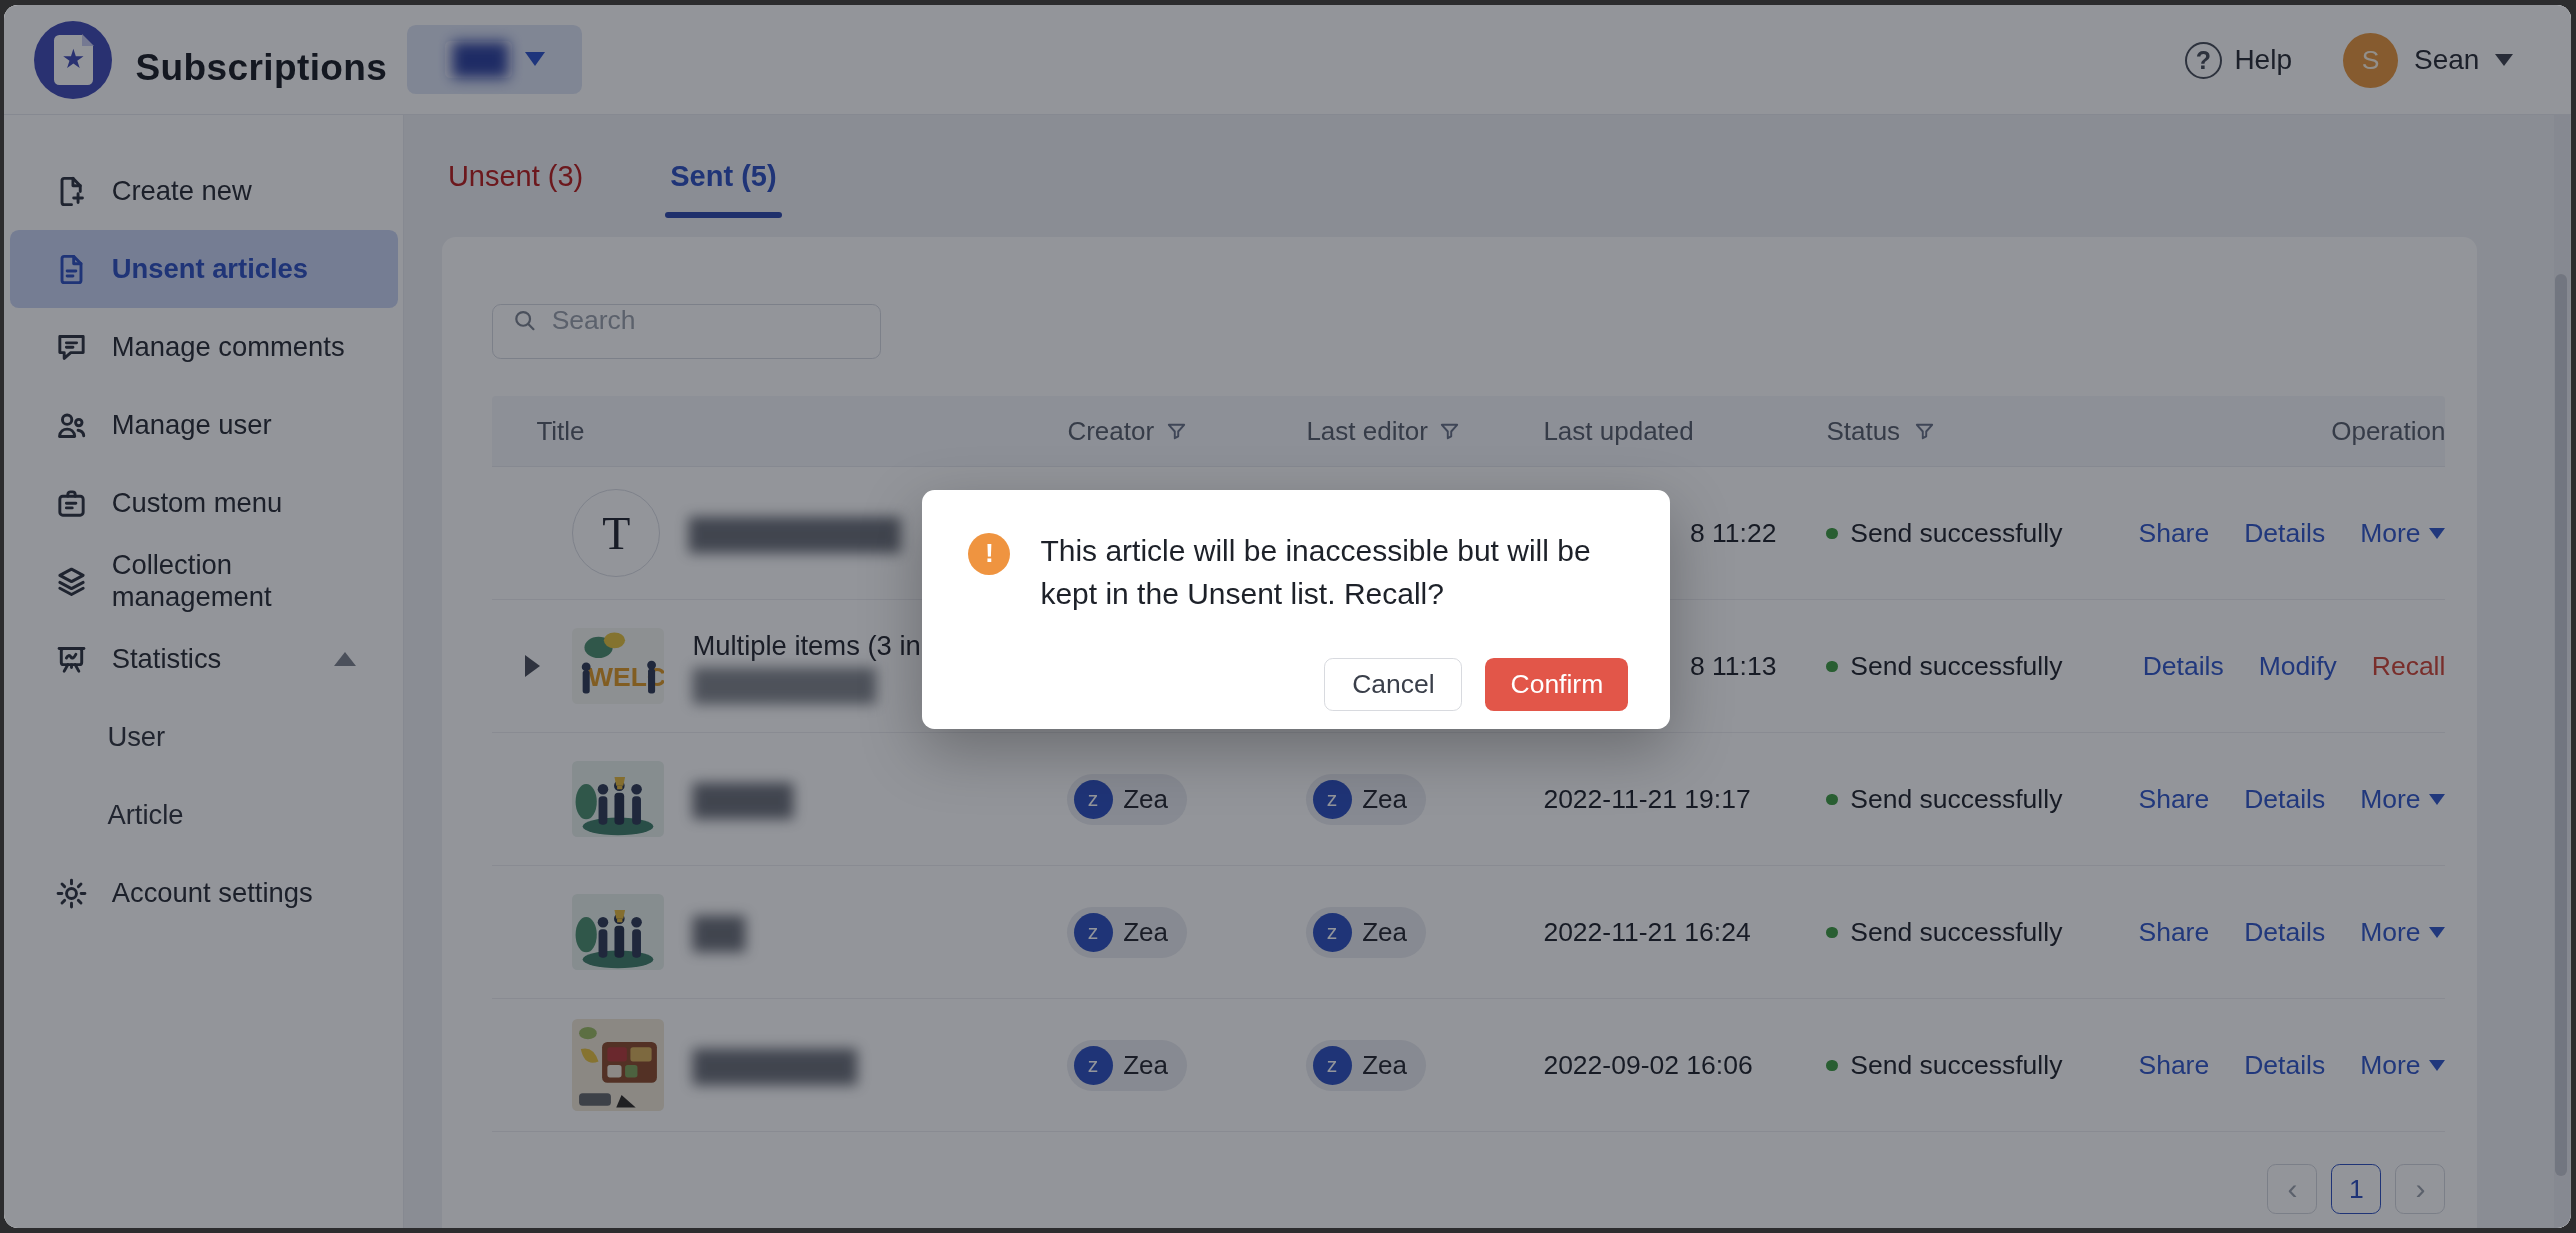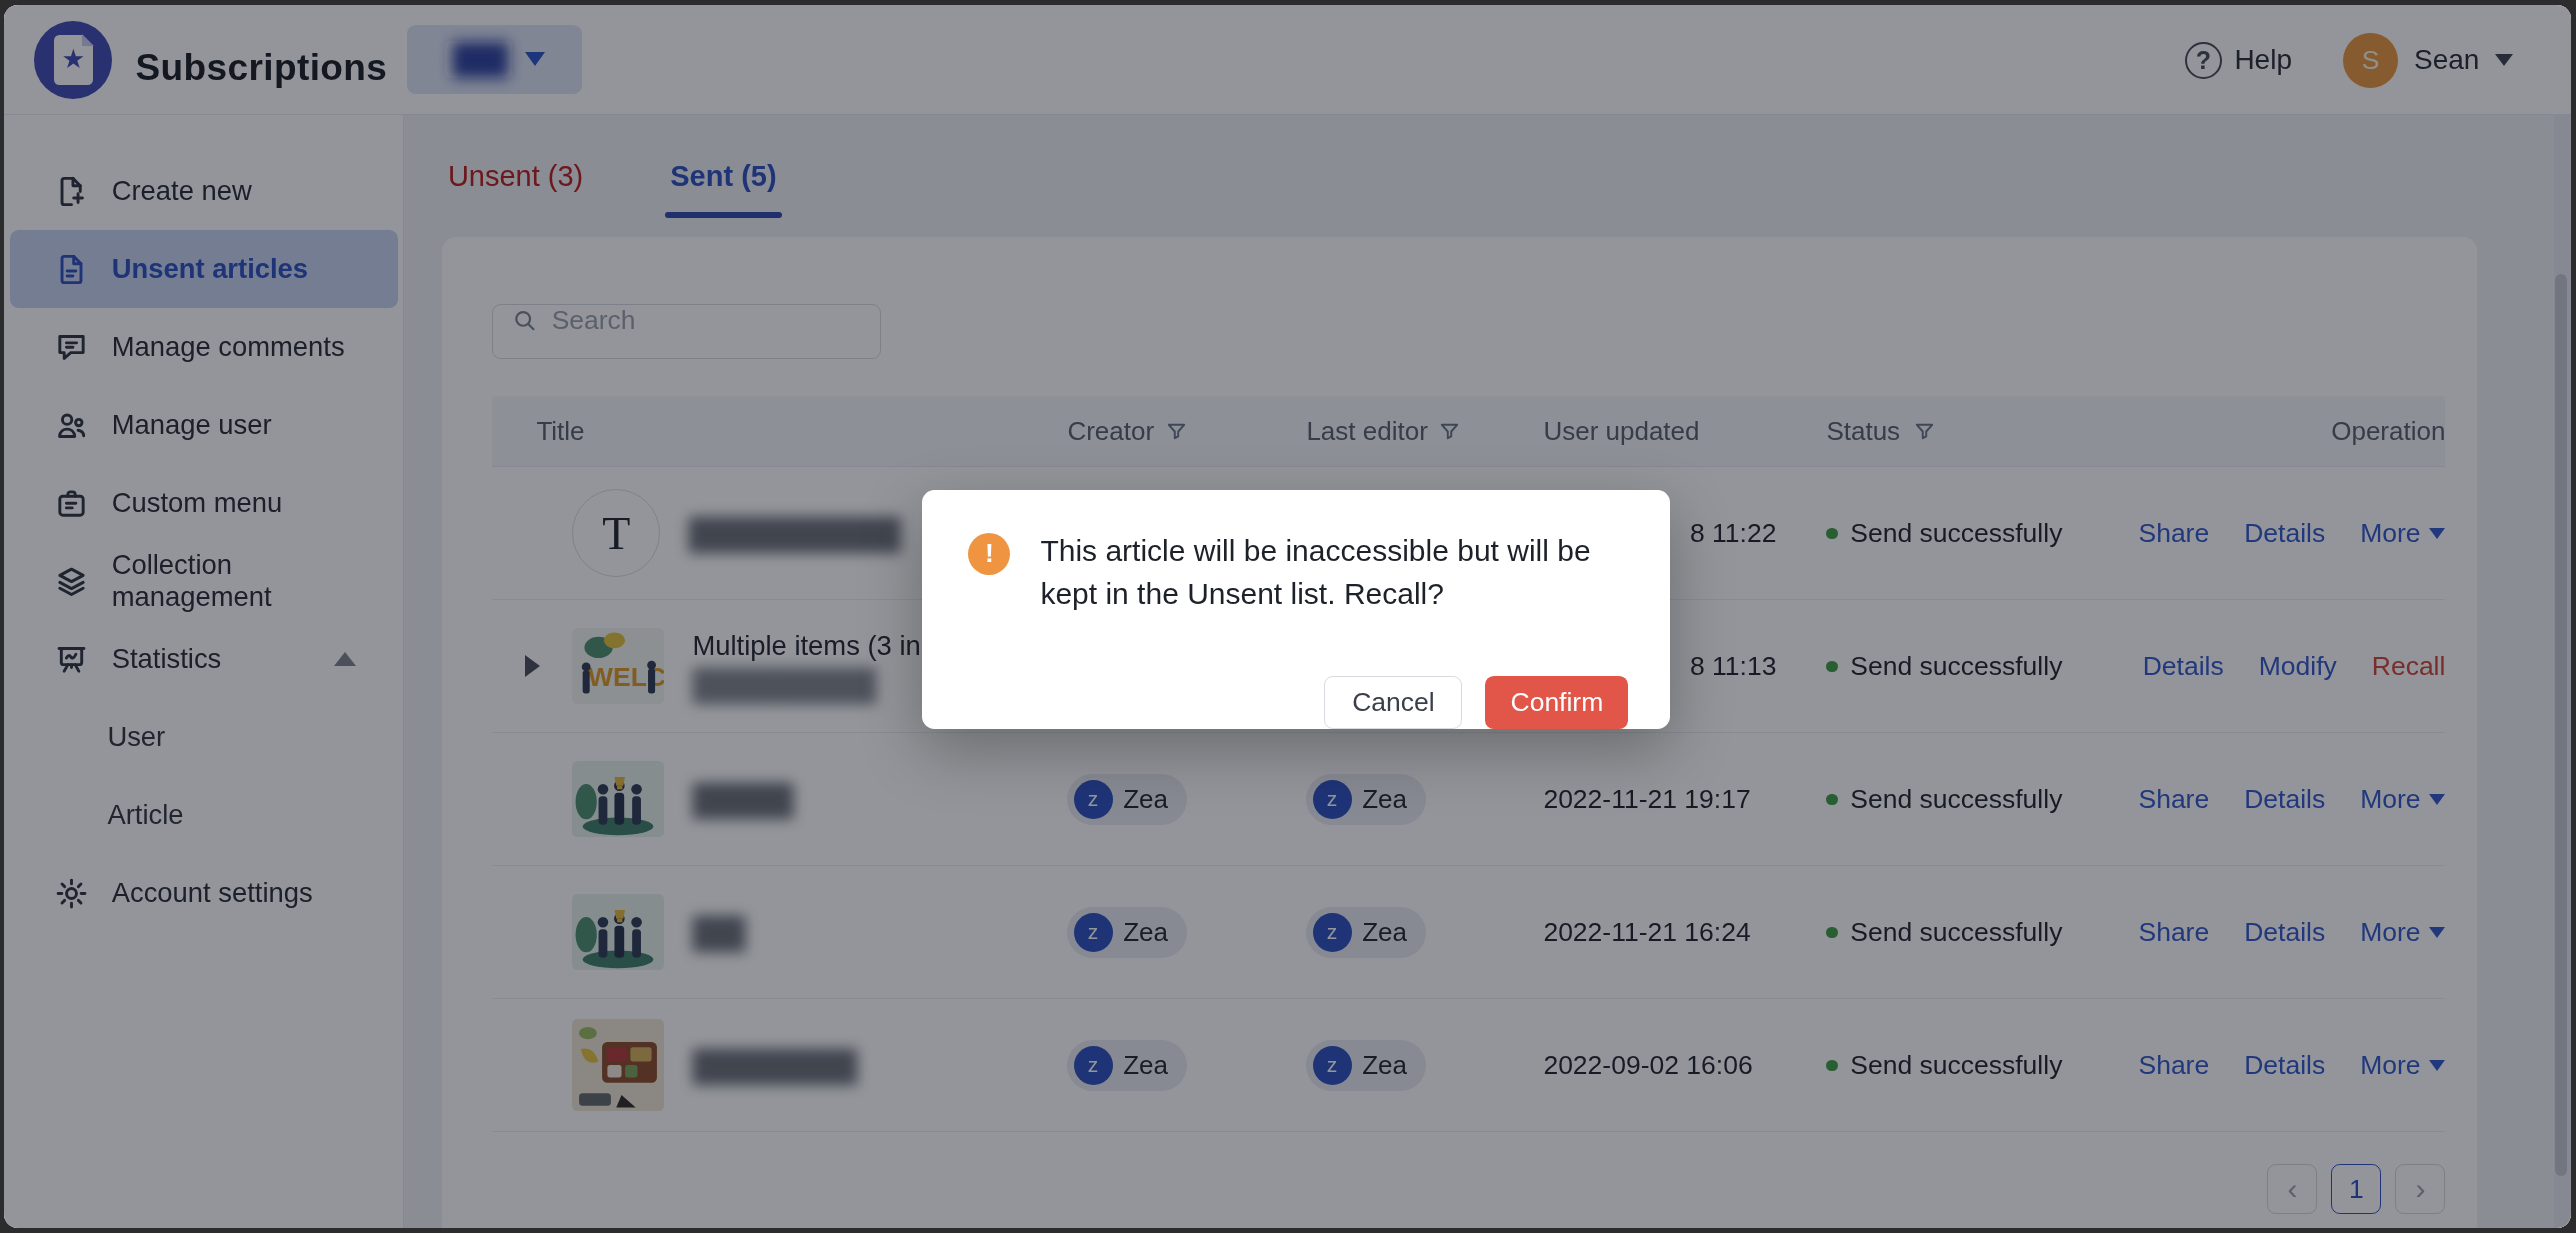--- a/index.html
+++ b/index.html
@@ -121,21 +121,21 @@
   .sb-thumb { position:absolute; right:2.7px; top:159px; width:11.5px; height:902px; border-radius:6.2px; background:#c4c7cf; }
 
   
   .overlay { position:absolute; inset:0; background:rgba(16,20,30,0.45); z-index:10; }
   .modal { position:absolute; left:918px; top:485px; width:748px; height:239px; background:#ffffff;
            border-radius:12.4px; z-index:11; box-shadow:0 21px 62px rgba(0,0,0,.28); padding:39px 42px 0 46px; }
   .modal-row { display:flex; gap:30px; }
   .warn-ic { width:42px; height:42px; flex:0 0 42px; border-radius:50%; background:#ef9440; color:#fff;
              font-size:26.5px; font-weight:700; display:flex; align-items:center; justify-content:center; margin-top:3.5px; }
   .modal-msg { font-size:30px; line-height:43px; color:#1d2129; width:584px; }
-  .modal-btns { position:absolute; right:42px; bottom:0; display:flex; gap:23px; }
+  .modal-btns { position:absolute; right:42px; bottom:18px; display:flex; gap:23px; }
   .btn { height:53px; border-radius:8.8px; font-size:26.5px; font-family:inherit; cursor:pointer;
          display:flex; align-items:center; justify-content:center; }
   .btn-cancel { width:138px; background:#fff; border:1.8px solid #d8dadf; color:#3a3f4a; }
   .btn-confirm { width:143px; background:#e25649; border:none; color:#ffffff; }
 
   svg.ln { fill:none; stroke:#2d323e; stroke-width:2; stroke-linecap:round; stroke-linejoin:round; }
   .active svg.ln { stroke:#2c4fc0; }
 </style>
 </head>
 <body>
@@ -266,21 +266,21 @@
           <svg class="ln" width="23" height="23" viewBox="0 0 24 24" style="stroke:#667085">
             <path d="M4 5h16l-6.2 7v5l-3.6 2v-7z"></path>
             </svg>
         </div>
         <div class="th c-editor">
           <span>Last editor</span>
           <svg class="ln" width="23" height="23" viewBox="0 0 24 24" style="stroke:#667085">
             <path d="M4 5h16l-6.2 7v5l-3.6 2v-7z"></path>
             </svg>
         </div>
-        <div class="th c-updated" style="font-size:26px;color:#565d6b">User updated</div>
+        <div class="th c-updated" style="font-size:26px;color:#565d6b">Last updated</div>
         <div class="th c-status">
           <span>Status</span>
           <svg class="ln" width="23" height="23" viewBox="0 0 24 24" style="stroke:#667085">
             <path d="M4 5h16l-6.2 7v5l-3.6 2v-7z"></path>
             </svg>
         </div>
         <div class="th c-ops">Operation</div>
       </div>
 
       <div class="trow frag">

